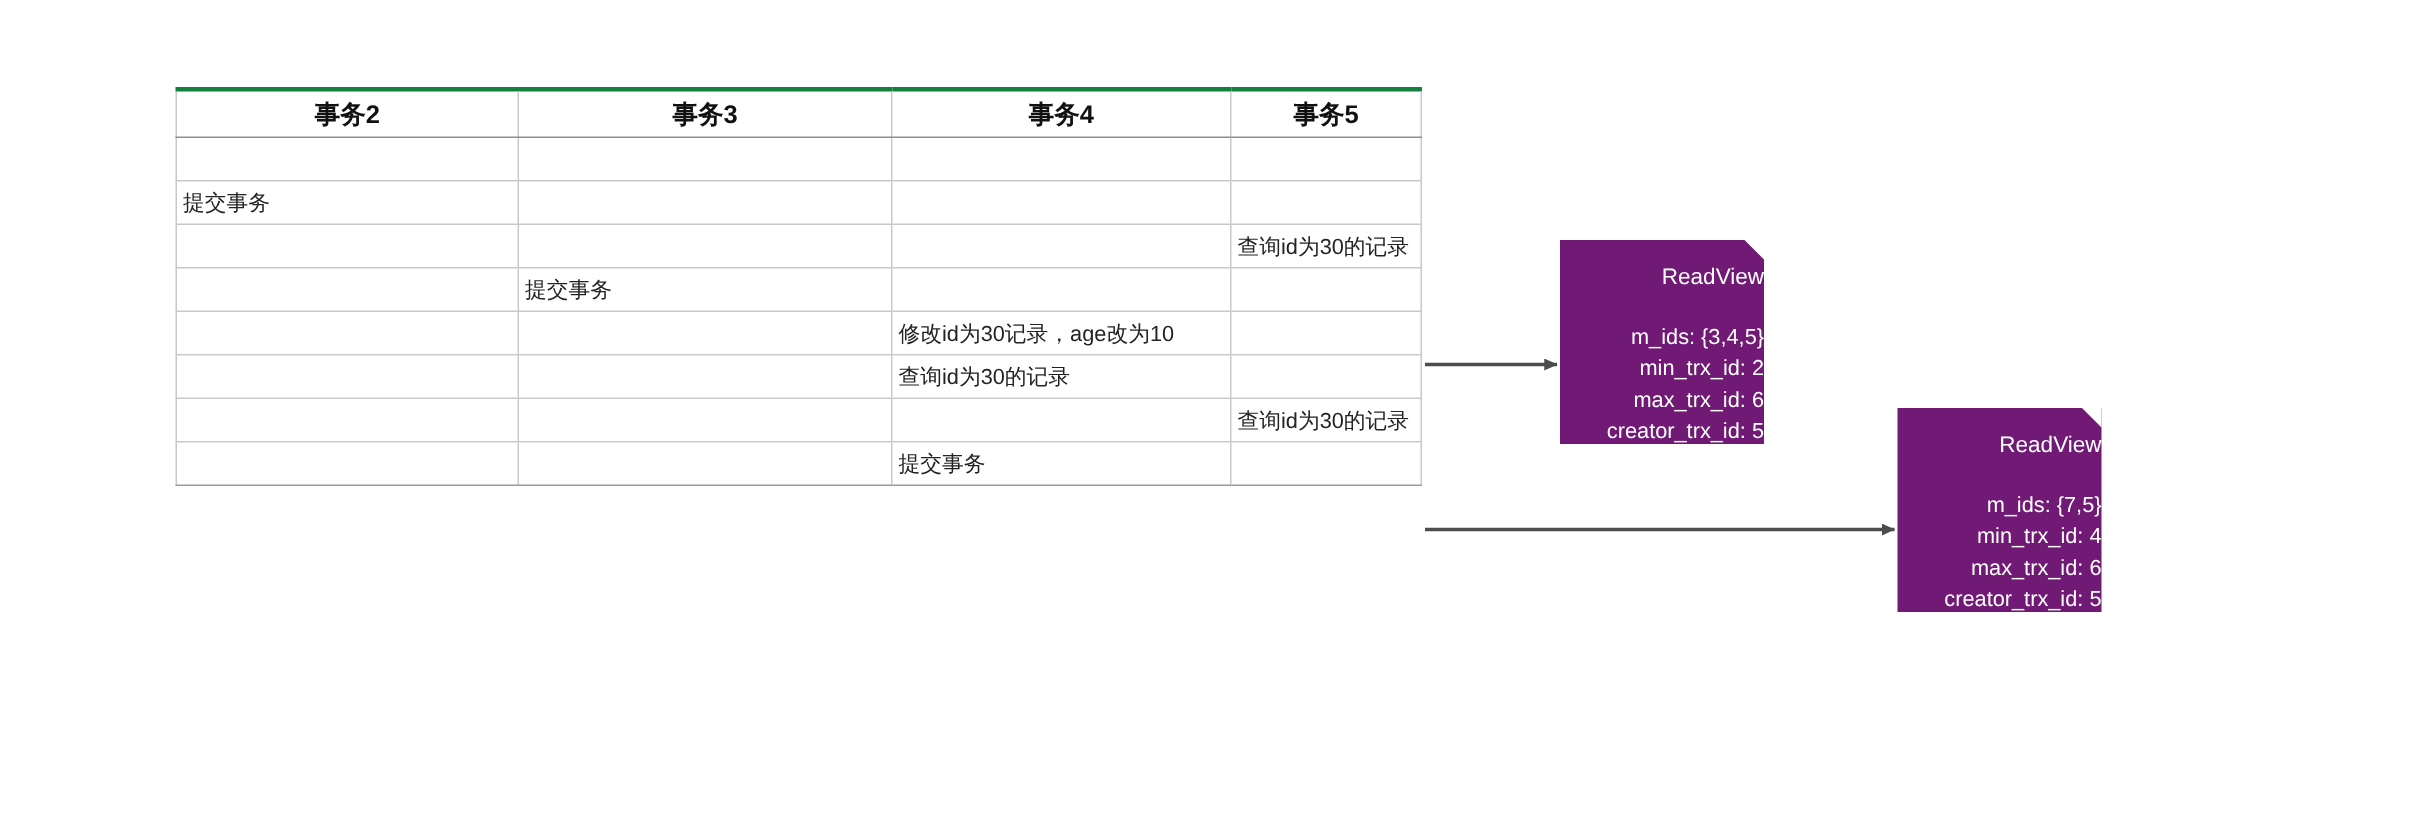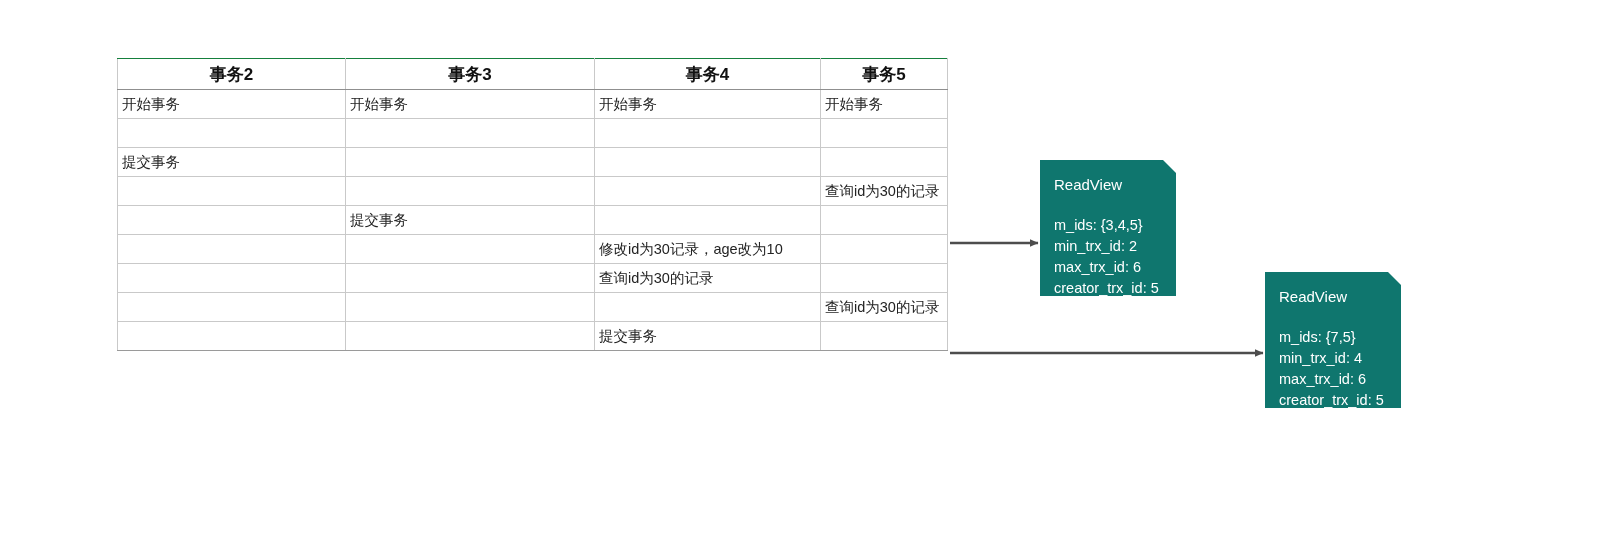--- a/index.html
+++ b/index.html
@@ -37,21 +37,21 @@
     color: #232323;
     vertical-align: middle;
     white-space: nowrap;
     overflow: visible;
   }
   .txn-table thead th {
     height: 30px;
     text-align: center;
     font-weight: bold;
     font-size: 17px;
-    border-top: 1px solid #15803d;
+    border-top: 3px solid #15803d;
     border-bottom: 1px solid #8f8f8f;
     color: #111111;
   }
   .txn-table tbody td {
     height: 28px;
     text-align: left;
   }
   .txn-table tbody tr:last-child td {
     border-bottom: 1px solid #9a9a9a;
   }
@@ -62,26 +62,27 @@
     left: 0;
     top: 0;
     width: 1614px;
     height: 559px;
     pointer-events: none;
   }
 
   
   .note {
     position: absolute;
-    background: #0f766e;
+    background: #701a75;
     color: #ffffff;
     box-sizing: border-box;
     padding: 14px 0 0 14px;
     font-size: 14.5px;
     line-height: 21px;
+    text-align: right;
   }
   .note::after {
     content: "";
     position: absolute;
     right: 0;
     top: 0;
     width: 0;
     height: 0;
     border-left: 13px solid transparent;
     border-top: 13px solid #ffffff;
@@ -108,26 +109,20 @@
   </colgroup>
   <thead>
     <tr>
       <th>事务2</th>
       <th>事务3</th>
       <th>事务4</th>
       <th>事务5</th>
     </tr>
   </thead>
   <tbody>
-    <tr>
-      <td>开始事务</td>
-      <td>开始事务</td>
-      <td>开始事务</td>
-      <td>开始事务</td>
-    </tr>
     <tr>
       <td></td>
       <td></td>
       <td></td>
       <td></td>
     </tr>
     <tr>
       <td>提交事务</td>
       <td></td>
       <td></td>

